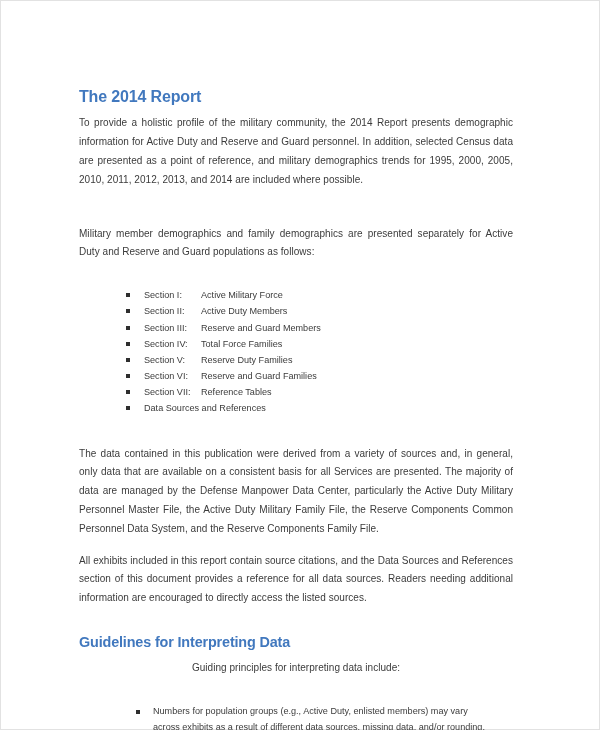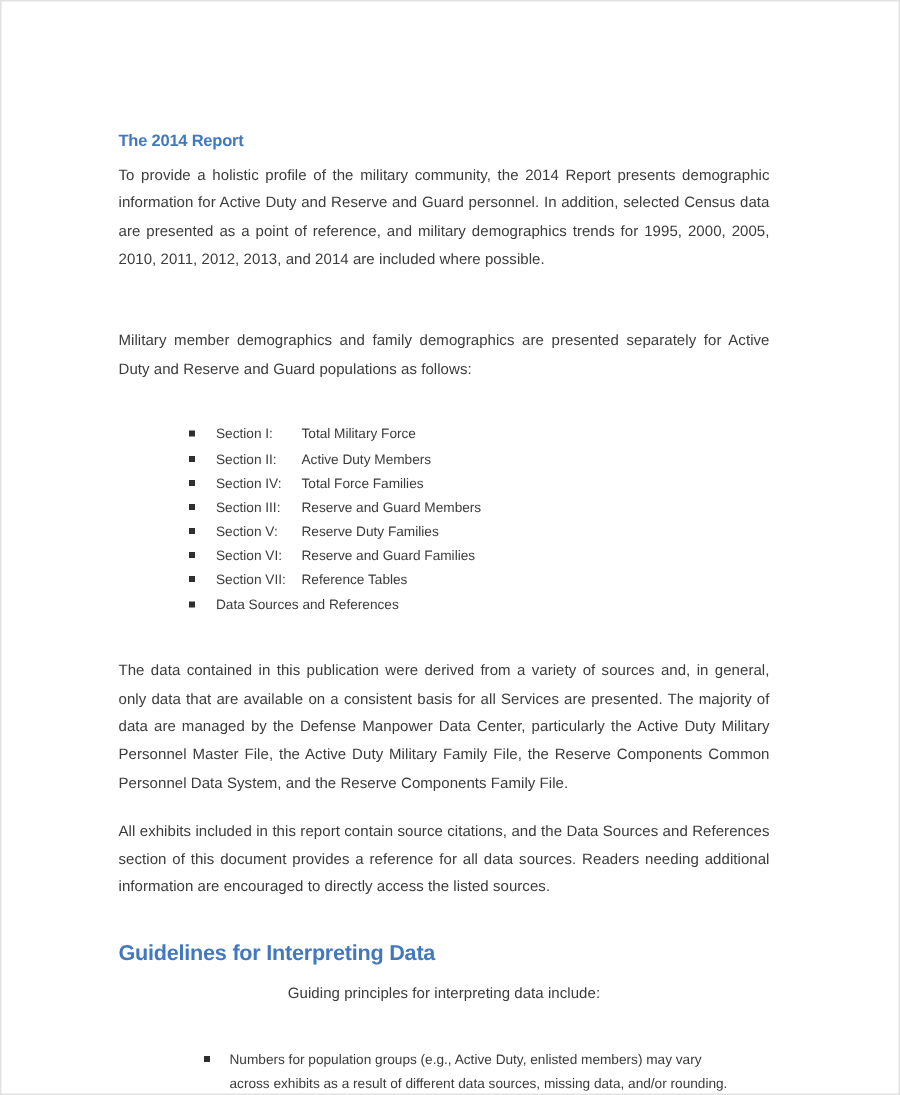--- a/index.html
+++ b/index.html
@@ -32,21 +32,21 @@
   h2.section-heading {
     margin: 0;
     font-family: "Liberation Sans", sans-serif;
     font-weight: bold;
     color: #4178be;
     letter-spacing: -0.15px;
     line-height: 1.15;
   }
 
   h2.heading-report {
-    font-size: 11px;
+    font-size: 16px;
   }
 
   h2.heading-major {
     font-size: 14.4px;
   }
 
   p.para {
     margin: 0;
     font-size: 10px;
     line-height: 1.88;
@@ -152,36 +152,36 @@
 
     <div class="gap-after-heading"></div>
     <p class="para">Military member demographics and family demographics are presented separately for Active Duty and Reserve and Guard populations as follows:</p>
 
     <div class="gap-list"></div>
 
     <ul class="bullets section-list">
       <li>
         <span class="bullet-mark"><i></i></span>
         <span class="sec-label">Section I:</span>
-        <span class="sec-title">Total Military Force</span>
+        <span class="sec-title">Active Military Force</span>
       </li>
       <li>
         <span class="bullet-mark"><i></i></span>
         <span class="sec-label">Section II:</span>
         <span class="sec-title">Active Duty Members</span>
       </li>
       <li>
         <span class="bullet-mark"><i></i></span>
+        <span class="sec-label">Section III:</span>
+        <span class="sec-title">Reserve and Guard Members</span>
+      </li>
+      <li>
+        <span class="bullet-mark"><i></i></span>
         <span class="sec-label">Section IV:</span>
         <span class="sec-title">Total Force Families</span>
-      </li>
-      <li>
-        <span class="bullet-mark"><i></i></span>
-        <span class="sec-label">Section III:</span>
-        <span class="sec-title">Reserve and Guard Members</span>
       </li>
       <li>
         <span class="bullet-mark"><i></i></span>
         <span class="sec-label">Section V:</span>
         <span class="sec-title">Reserve Duty Families</span>
       </li>
       <li>
         <span class="bullet-mark"><i></i></span>
         <span class="sec-label">Section VI:</span>
         <span class="sec-title">Reserve and Guard Families</span>

